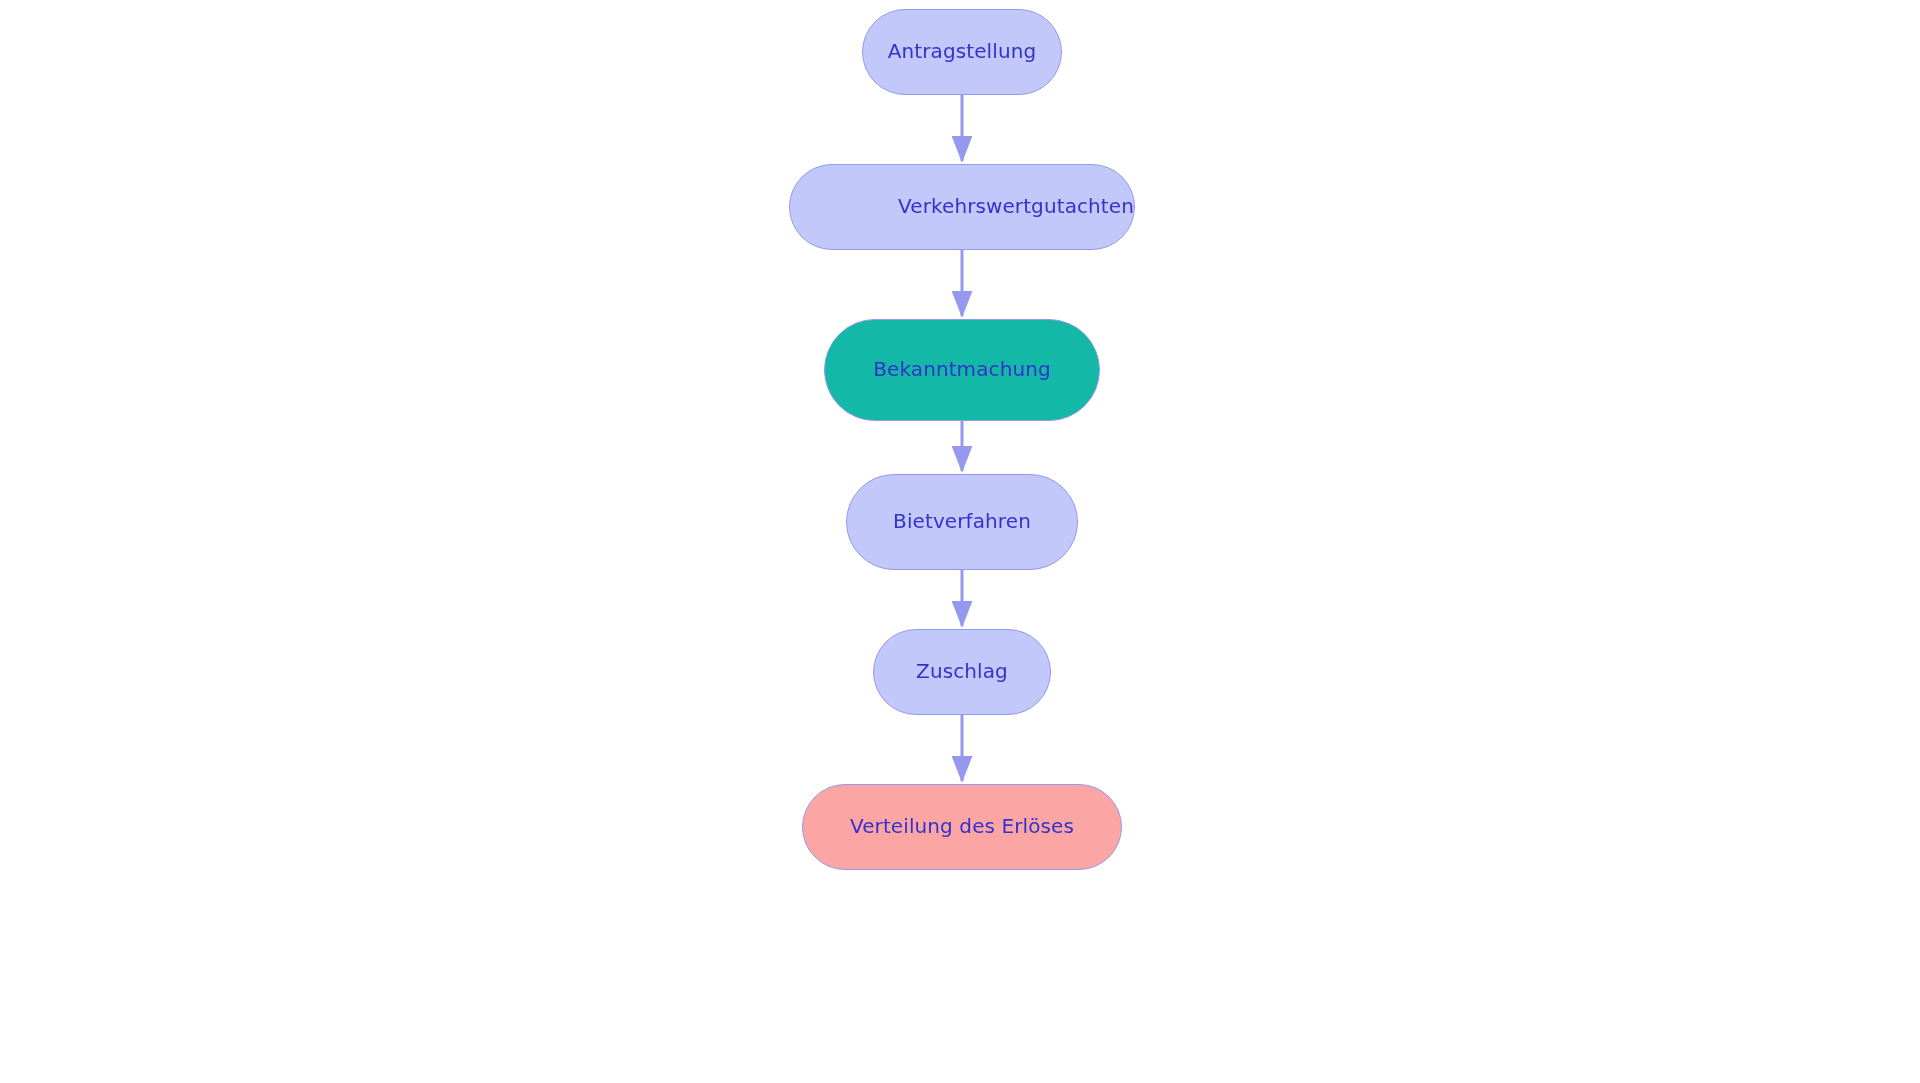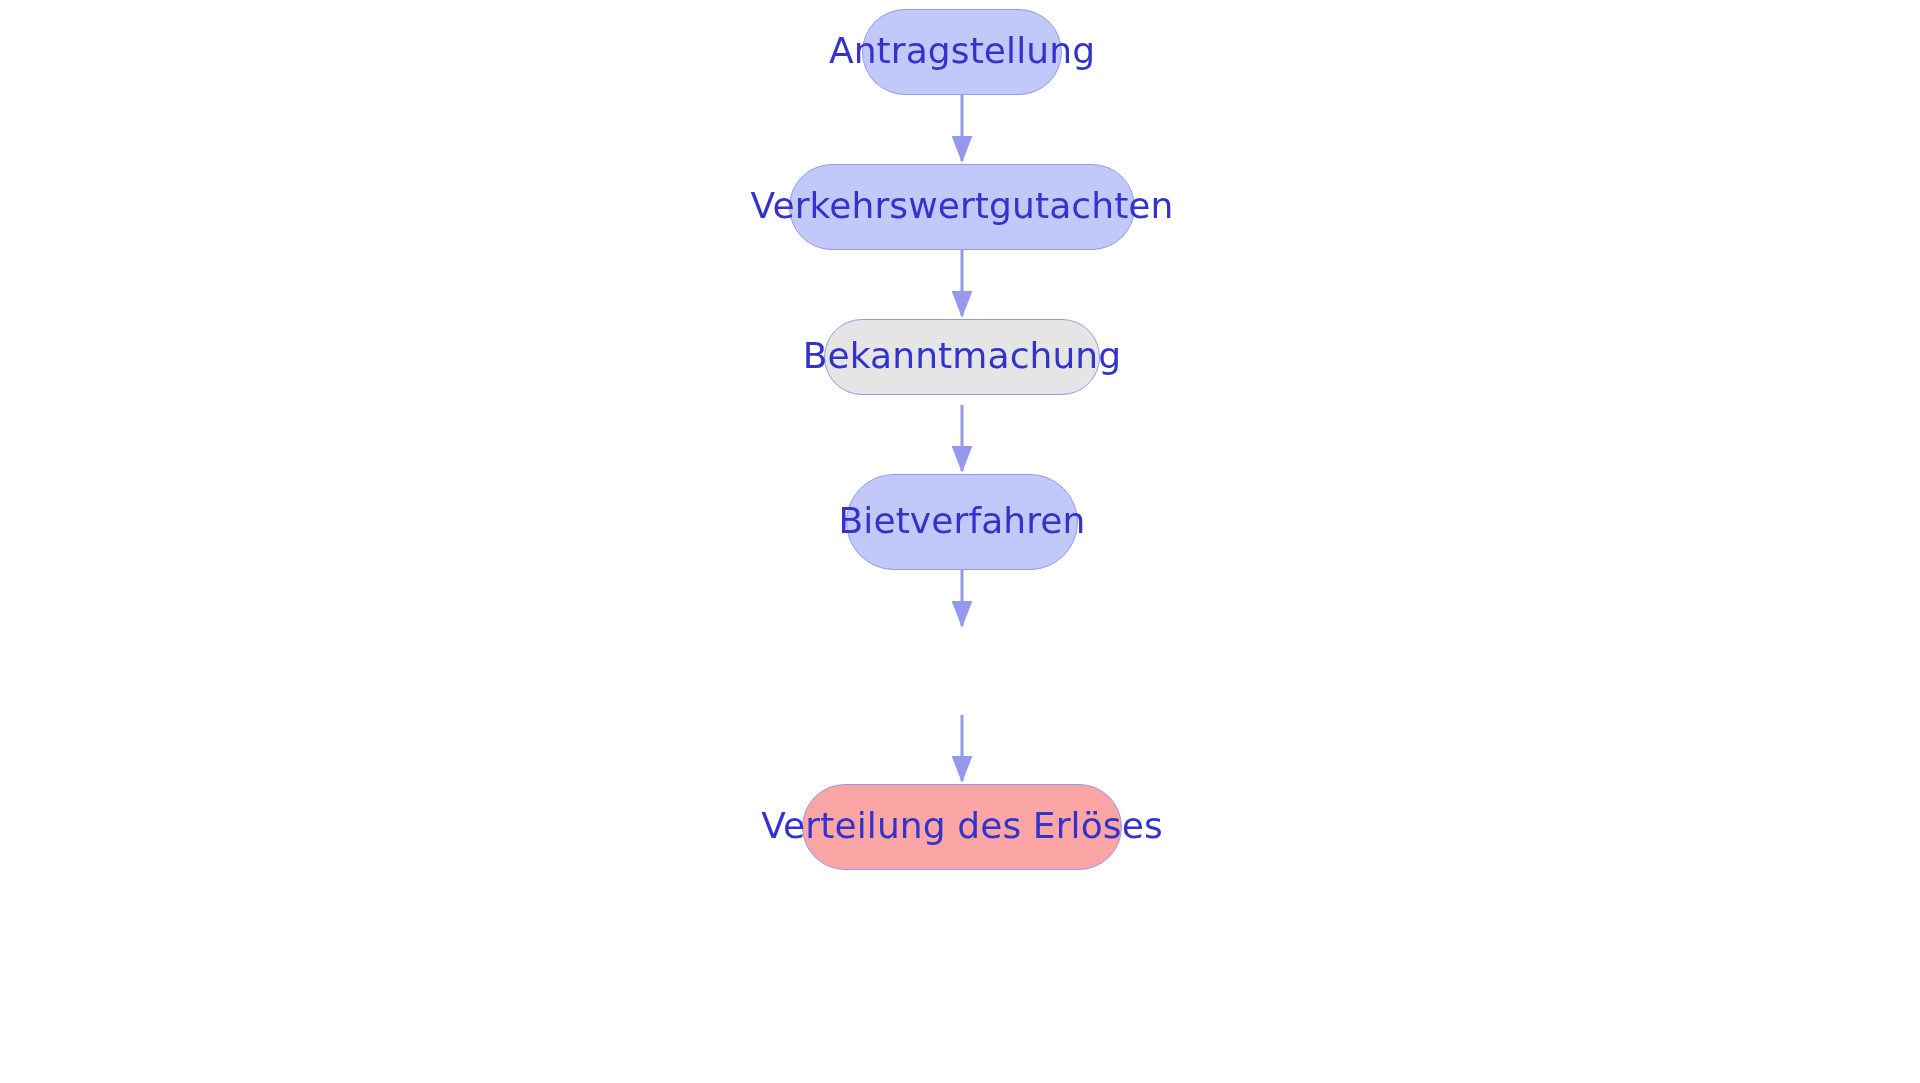--- a/index.html
+++ b/index.html
@@ -38,21 +38,21 @@
     position: absolute;
     box-sizing: border-box;
     display: flex;
     align-items: center;
     justify-content: center;
     background: #c3c8fa;
     border: 1.4px solid #9499ee;
     border-radius: 999px;
     color: #3333cc;
     font-family: "DejaVu Sans", sans-serif;
-    font-size: 36px;
+    font-size: 20px;
     font-weight: 400;
     letter-spacing: 0.1px;
     white-space: nowrap;
     line-height: 1;
     transform: translateX(-50%);
   }
   .flow-node .node-label {
     display: block;
     padding-bottom: 2px;
   }
@@ -74,27 +74,30 @@
         <line x1="962" y1="405" x2="962" y2="471" stroke="#9499ee" stroke-width="3" marker-end="url(#arrowhead)"></line>
         <line x1="962" y1="560" x2="962" y2="626" stroke="#9499ee" stroke-width="3" marker-end="url(#arrowhead)"></line>
         <line x1="962" y1="715" x2="962" y2="781" stroke="#9499ee" stroke-width="3" marker-end="url(#arrowhead)"></line>
       </g>
   </svg>
 
   <div class="node-layer">
     <div class="flow-node" style="left: 962px; top: 9px; width: 200px; height: 86px; background: rgb(195, 200, 250); border-color: rgb(148, 153, 238); color: rgb(51, 51, 204);">
       <span class="node-label">Antragstellung</span>
     </div>
-    <div class="flow-node" style="left: 962px; top: 164px; width: 346px; height: 86px; background: rgb(195, 200, 250); border-color: rgb(148, 153, 238); color: rgb(51, 51, 204);">
+    <div class="flow-node" style="left: 962px; top: 164px; width: 346px; height: 86px; background: rgb(195, 200, 250); border-color: rgb(148, 153, 238); color: rgb(51, 51, 204); justify-content: flex-end;">
       <span class="node-label">Verkehrswertgutachten</span>
     </div>
-    <div class="flow-node" style="left: 962px; top: 319px; width: 276px; height: 76px; background: #e5e5e5; border-color: rgb(148, 153, 238); color: rgb(51, 51, 204);">
+    <div class="flow-node" style="left: 962px; top: 319px; width: 276px; height: 102px; background: #14b8a6; border-color: rgb(148, 153, 238); color: rgb(51, 51, 204);">
       <span class="node-label">Bekanntmachung</span>
     </div>
     <div class="flow-node" style="left: 962px; top: 474px; width: 232px; height: 96px; background: rgb(195, 200, 250); border-color: rgb(148, 153, 238); color: rgb(51, 51, 204);">
       <span class="node-label">Bietverfahren</span>
+    </div>
+    <div class="flow-node" style="left: 962px; top: 629px; width: 178px; height: 86px; background: rgb(195, 200, 250); border-color: rgb(148, 153, 238); color: rgb(51, 51, 204);">
+      <span class="node-label">Zuschlag</span>
     </div>
     <div class="flow-node" style="left: 962px; top: 784px; width: 320px; height: 86px; background: #fca5a5; border-color: rgb(148, 153, 238); color: rgb(51, 51, 204);">
       <span class="node-label">Verteilung des Erlöses</span>
     </div>
   </div>
 
 </div>
 
 </body></html>

